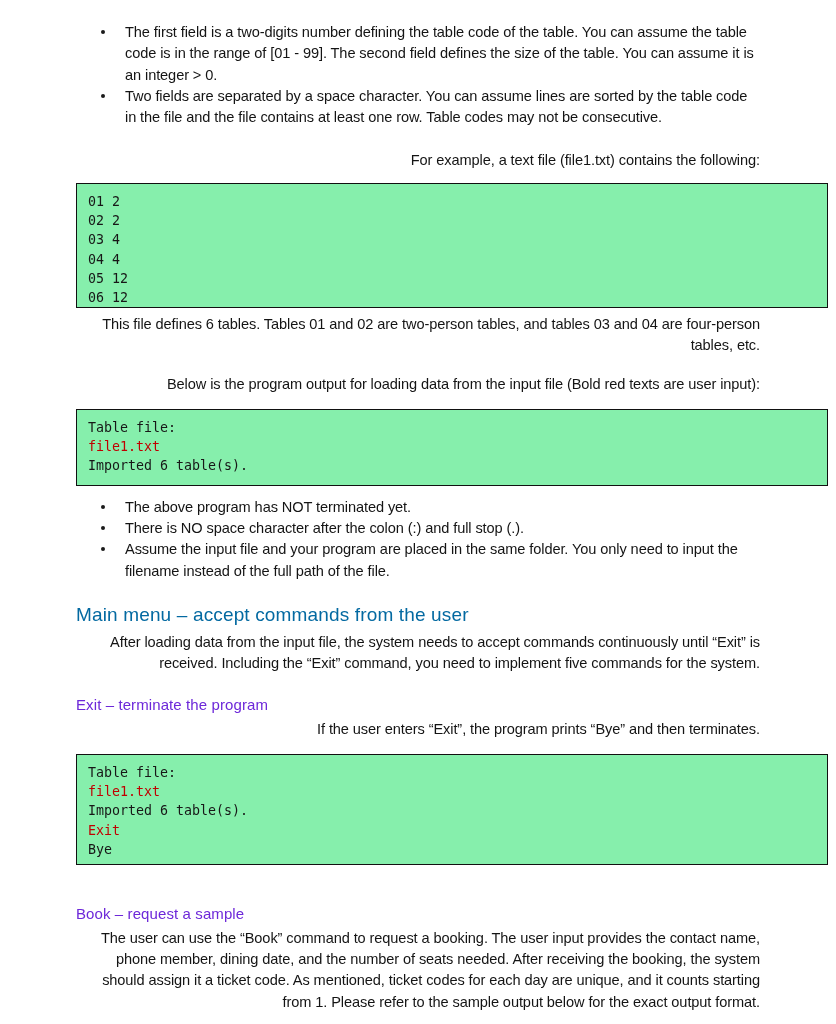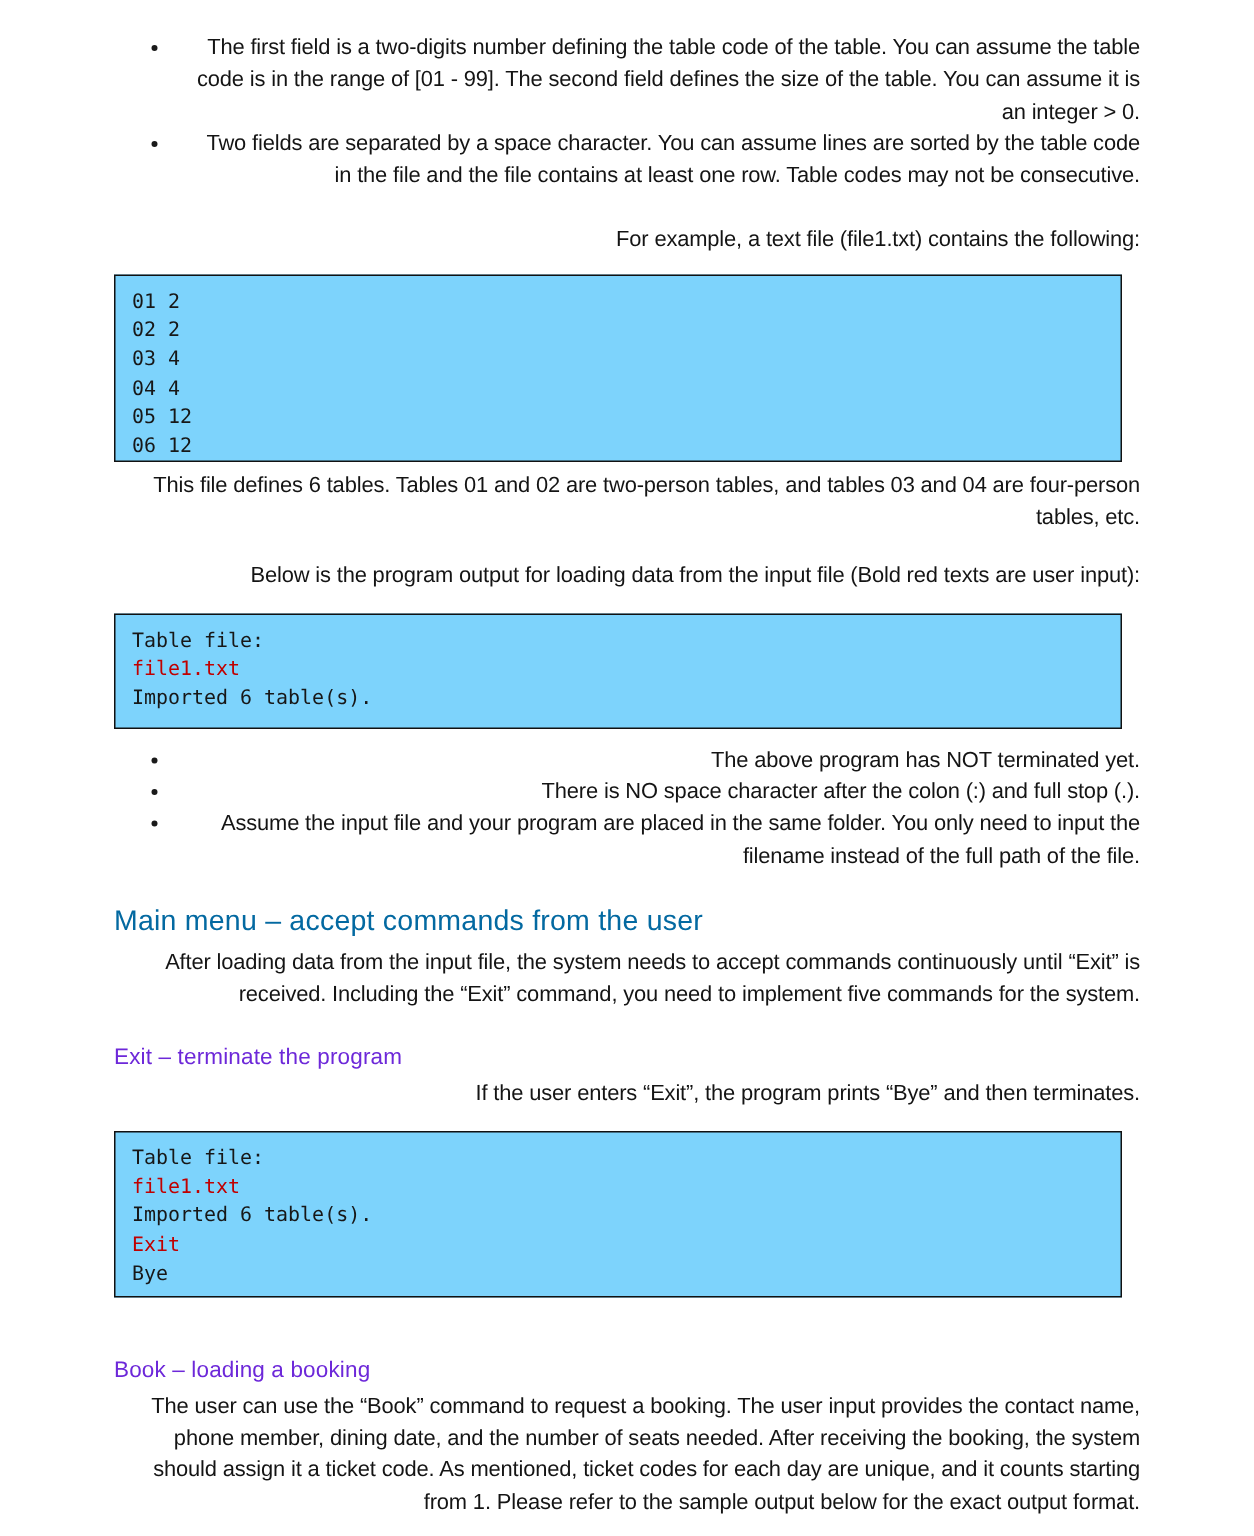--- a/index.html
+++ b/index.html
@@ -46,21 +46,20 @@
     margin: 0;
     padding: 0;
   }
   ul.bullets li {
     position: relative;
     padding-left: 49px;
     font-size: 14.6px;
     line-height: 21.3px;
     color: #141414;
     letter-spacing: -0.1px;
-    text-align: right;
   }
   ul.bullets li .dot {
     position: absolute;
     left: 25px;
     top: 8px;
     width: 4px;
     height: 4px;
     background: #1a1a1a;
     border-radius: 50%;
   }
@@ -78,27 +77,27 @@
     font-weight: normal;
     color: #6d28d9;
     margin: 0;
     letter-spacing: 0.1px;
   }
 
   
   .codebox {
     border: 1.6px solid #111111;
     box-sizing: border-box;
-    background: #7dd3fc;
+    background: #86efac;
     padding: 8px 0 8px 11px;
     font-family: "DejaVu Sans Mono", monospace;
     font-size: 13.3px;
     line-height: 19.3px;
     color: #171717;
-    width: 672px;
+    width: 752px;
   }
   .codebox .line { white-space: pre; }
   .codebox .user {
     color: #c00000;
     font-weight: normal;
   }
 
   .sp-6  { height: 6px; }
   .sp-11 { height: 11px; }
   .sp-13 { height: 13px; }
@@ -193,21 +192,21 @@
     <div class="codebox" style="height:111px;">
       <div class="line">Table file:</div>
       <div class="line user">file1.txt</div>
       <div class="line">Imported 6 table(s).</div>
       <div class="line user">Exit</div>
       <div class="line">Bye</div>
     </div>
 
     <div class="sp-40"></div>
 
-    <h3 class="h-sub">Book – loading a booking</h3>
+    <h3 class="h-sub">Book – request a sample</h3>
 
     <div class="sp-6"></div>
 
     <p class="para">The user can use the “Book” command to request a booking. The user input provides the contact name, phone member, dining date, and the number of seats needed. After receiving the booking, the system should assign it a ticket code. As mentioned, ticket codes for each day are unique, and it counts starting from 1. Please refer to the sample output below for the exact output format.</p>
 
     <div class="sp-16"></div>
 
   </div>
 </div>
 

